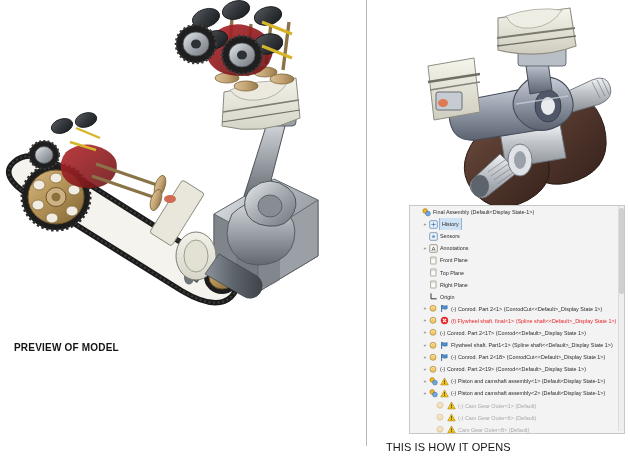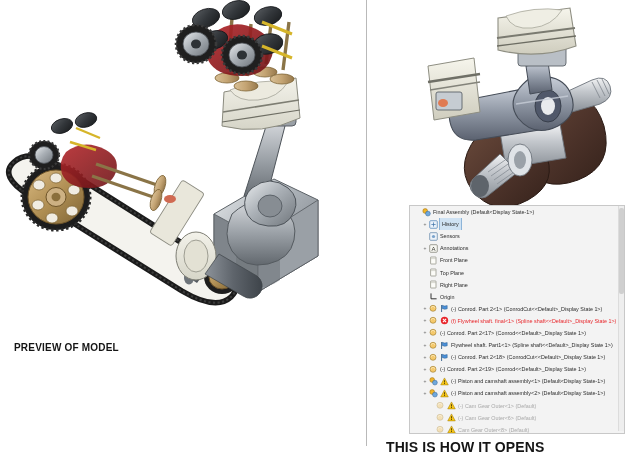--- a/index.html
+++ b/index.html
@@ -37,21 +37,21 @@
   .expander.none{visibility:hidden;}
 
   .indent{display:inline-block;}
 
   
   .ic{width:9px;min-width:9px;height:9px;margin-right:2px;position:relative;display:inline-block;}
   .ic svg{display:block;width:9px;height:9px;}
 
   
   .bottom-caps{position:absolute;left:386px;top:440px;}
-  .cap{font-size:14px;font-weight:bold;color:#151515;letter-spacing:.1px;line-height:14px;}
+  .cap{font-size:11px;font-weight:normal;color:#151515;letter-spacing:.1px;line-height:14px;}
 </style>
 </head>
 <body>
 
 <div class="page">
 
   <div class="preview-pane">
     <svg width="366" height="330" viewBox="0 0 366 330">
       <defs>
         <linearGradient id="steel" x1="0" y1="0" x2="1" y2="1">

